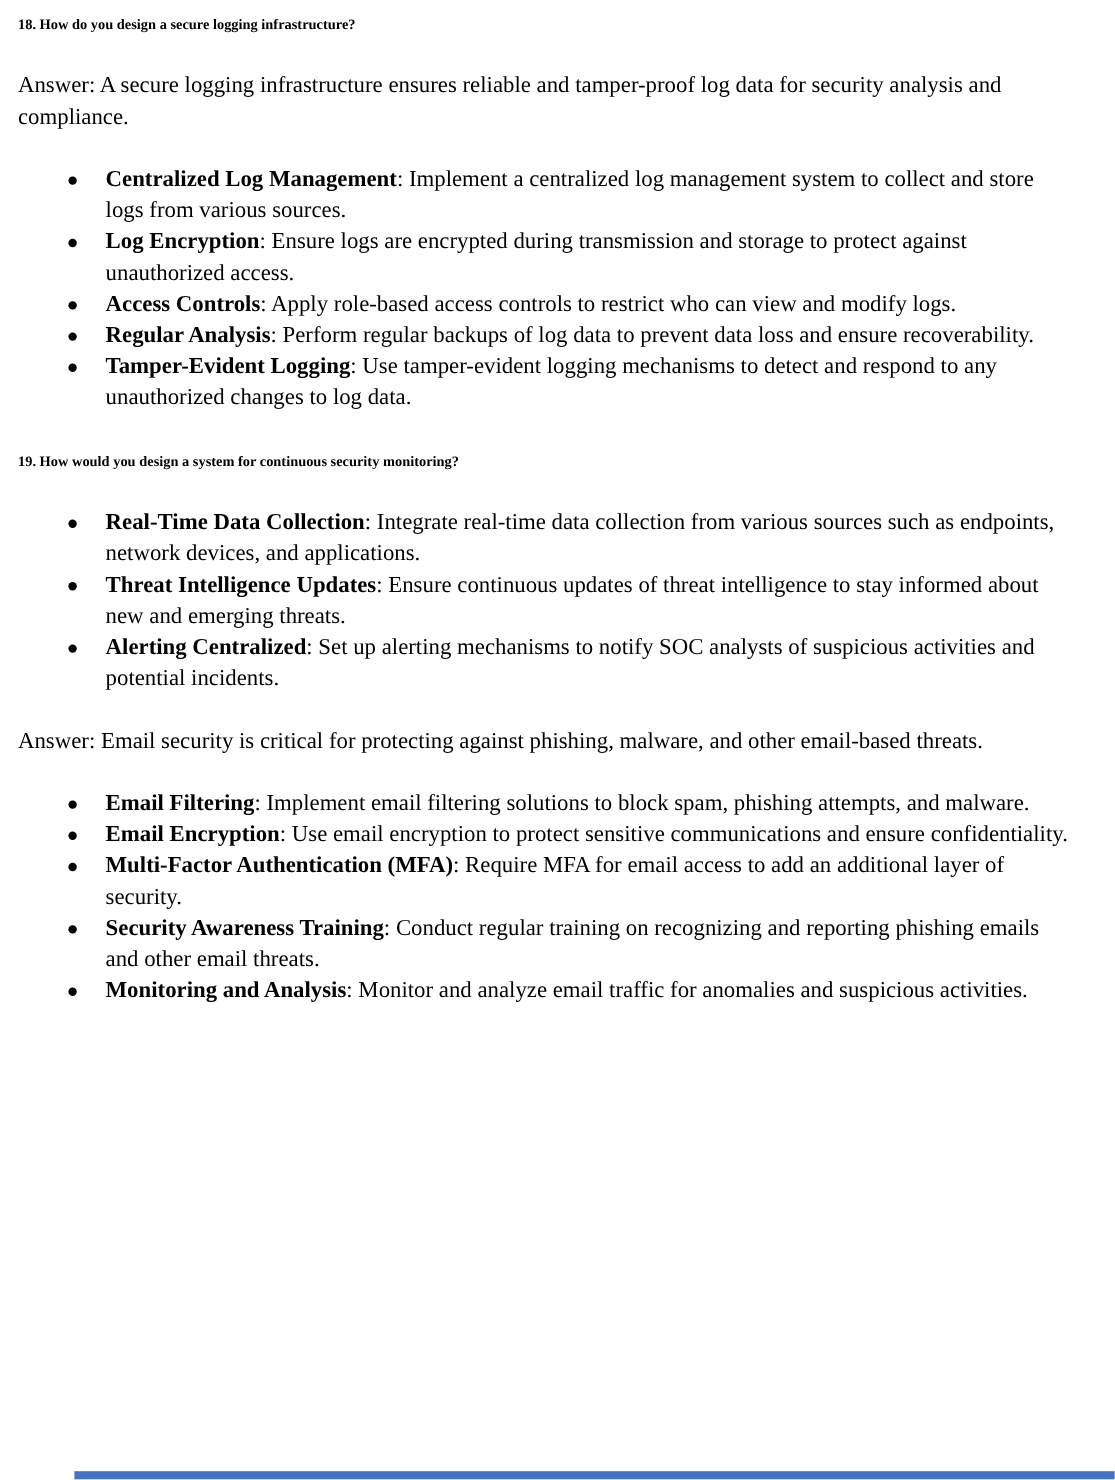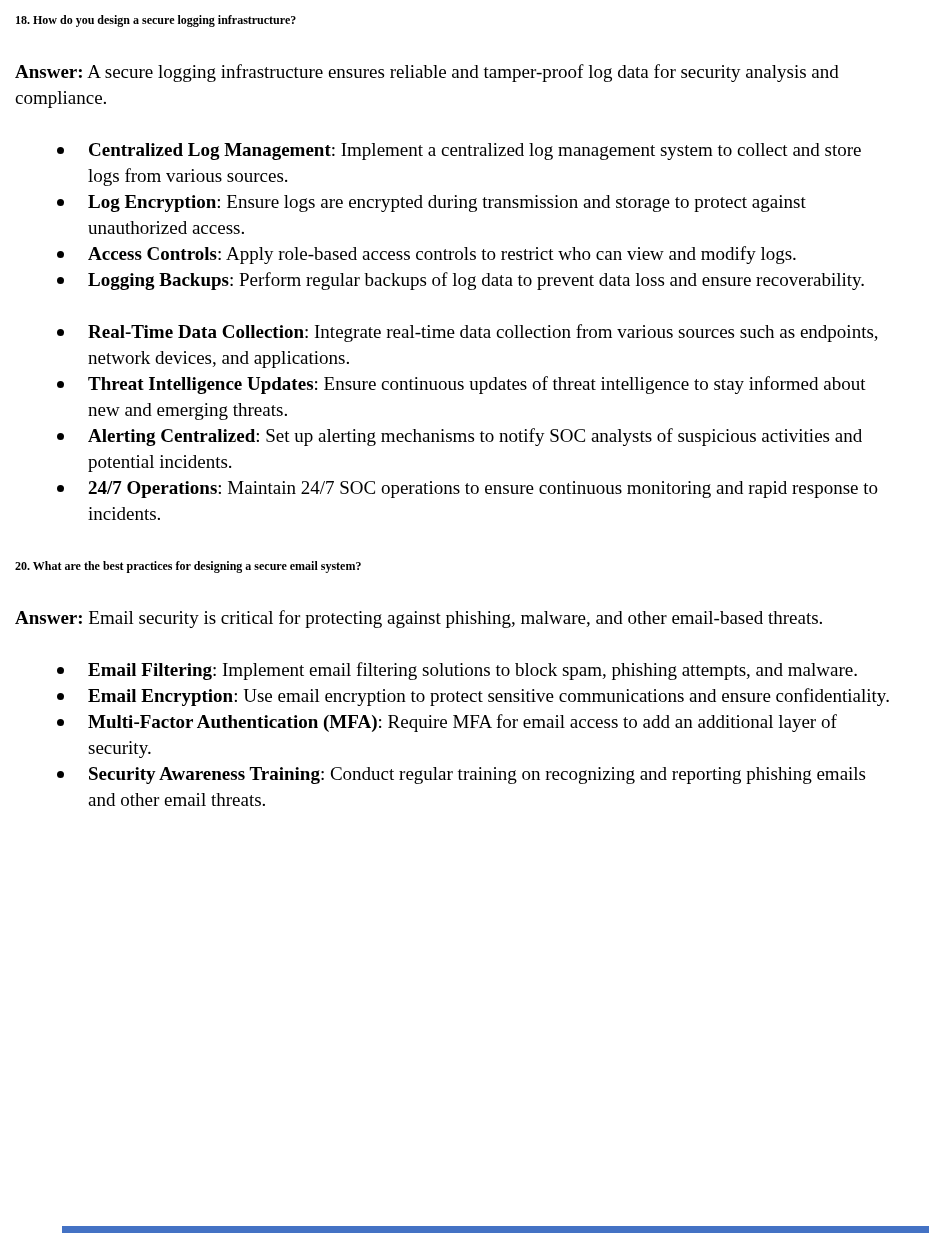--- a/index.html
+++ b/index.html
@@ -16,21 +16,21 @@
     overflow: hidden;
   }
   .page { padding: 7px 16px 0 15px; }
   .question {
     font-size: 12px;
     font-weight: bold;
     line-height: 26px;
     margin: 0 0 26px 0;
   }
   .answer { margin: 0 0 26px 0; }
-  .answer strong { font-weight: bold; }
+  .answer strong { font-weight: normal; }
   .bullets {
     list-style: none;
     margin: 0 16px 26px 0;
     padding: 0 0 0 73px;
     font-family: Liberation Serif, serif;
   }
   .bullets li { position: relative; }
   .bullets li::before {
     content: "";
     position: absolute;
@@ -56,39 +56,40 @@
 
 <div class="page">
 
   <section>
     <h2 class="question">18. How do you design a secure logging infrastructure?</h2>
     <p class="answer"><strong>Answer:</strong><span> A secure logging infrastructure ensures reliable and tamper-proof log data for security analysis and compliance.</span></p>
     <ul class="bullets">
       <li><strong>Centralized Log Management</strong><span class="sep">: </span><span>Implement a centralized log management system to collect and store logs from various sources.</span></li>
       <li><strong>Log Encryption</strong><span class="sep">: </span><span>Ensure logs are encrypted during transmission and storage to protect against unauthorized access.</span></li>
       <li><strong>Access Controls</strong><span class="sep">: </span><span>Apply role-based access controls to restrict who can view and modify logs.</span></li>
-      <li><strong>Logging Backups</strong><span class="sep">: </span><span>Perform regular backups of log data to prevent data loss and ensure recoverability.</span></li>
+      <li><strong>Regular Analysis</strong><span class="sep">: </span><span>Perform regular backups of log data to prevent data loss and ensure recoverability.</span></li>
+      <li><strong>Tamper-Evident Logging</strong><span class="sep">: </span><span>Use tamper-evident logging mechanisms to detect and respond to any unauthorized changes to log data.</span></li>
     </ul>
   </section>
 
   <section>
+    <h2 class="question">19. How would you design a system for continuous security monitoring?</h2>
     <ul class="bullets">
       <li><strong>Real-Time Data Collection</strong><span class="sep">: </span><span>Integrate real-time data collection from various sources such as endpoints, network devices, and applications.</span></li>
       <li><strong>Threat Intelligence Updates</strong><span class="sep">: </span><span>Ensure continuous updates of threat intelligence to stay informed about new and emerging threats.</span></li>
       <li><strong>Alerting Centralized</strong><span class="sep">: </span><span>Set up alerting mechanisms to notify SOC analysts of suspicious activities and potential incidents.</span></li>
-      <li><strong>24/7 Operations</strong><span class="sep">: </span><span>Maintain 24/7 SOC operations to ensure continuous monitoring and rapid response to incidents.</span></li>
     </ul>
   </section>
 
   <section>
-    <h2 class="question">20. What are the best practices for designing a secure email system?</h2>
     <p class="answer"><strong>Answer:</strong><span> Email security is critical for protecting against phishing, malware, and other email-based threats.</span></p>
     <ul class="bullets">
       <li><strong>Email Filtering</strong><span class="sep">: </span><span>Implement email filtering solutions to block spam, phishing attempts, and malware.</span></li>
       <li><strong>Email Encryption</strong><span class="sep">: </span><span>Use email encryption to protect sensitive communications and ensure confidentiality.</span></li>
       <li><strong>Multi-Factor Authentication (MFA)</strong><span class="sep">: </span><span>Require MFA for email access to add an additional layer of security.</span></li>
       <li><strong>Security Awareness Training</strong><span class="sep">: </span><span>Conduct regular training on recognizing and reporting phishing emails and other email threats.</span></li>
+      <li><strong>Monitoring and Analysis</strong><span class="sep">: </span><span>Monitor and analyze email traffic for anomalies and suspicious activities.</span></li>
     </ul>
   </section>
 
 </div>
 
 <div class="bottom-bar" style="background: rgb(68, 114, 196);"></div>
 
 </body></html>

